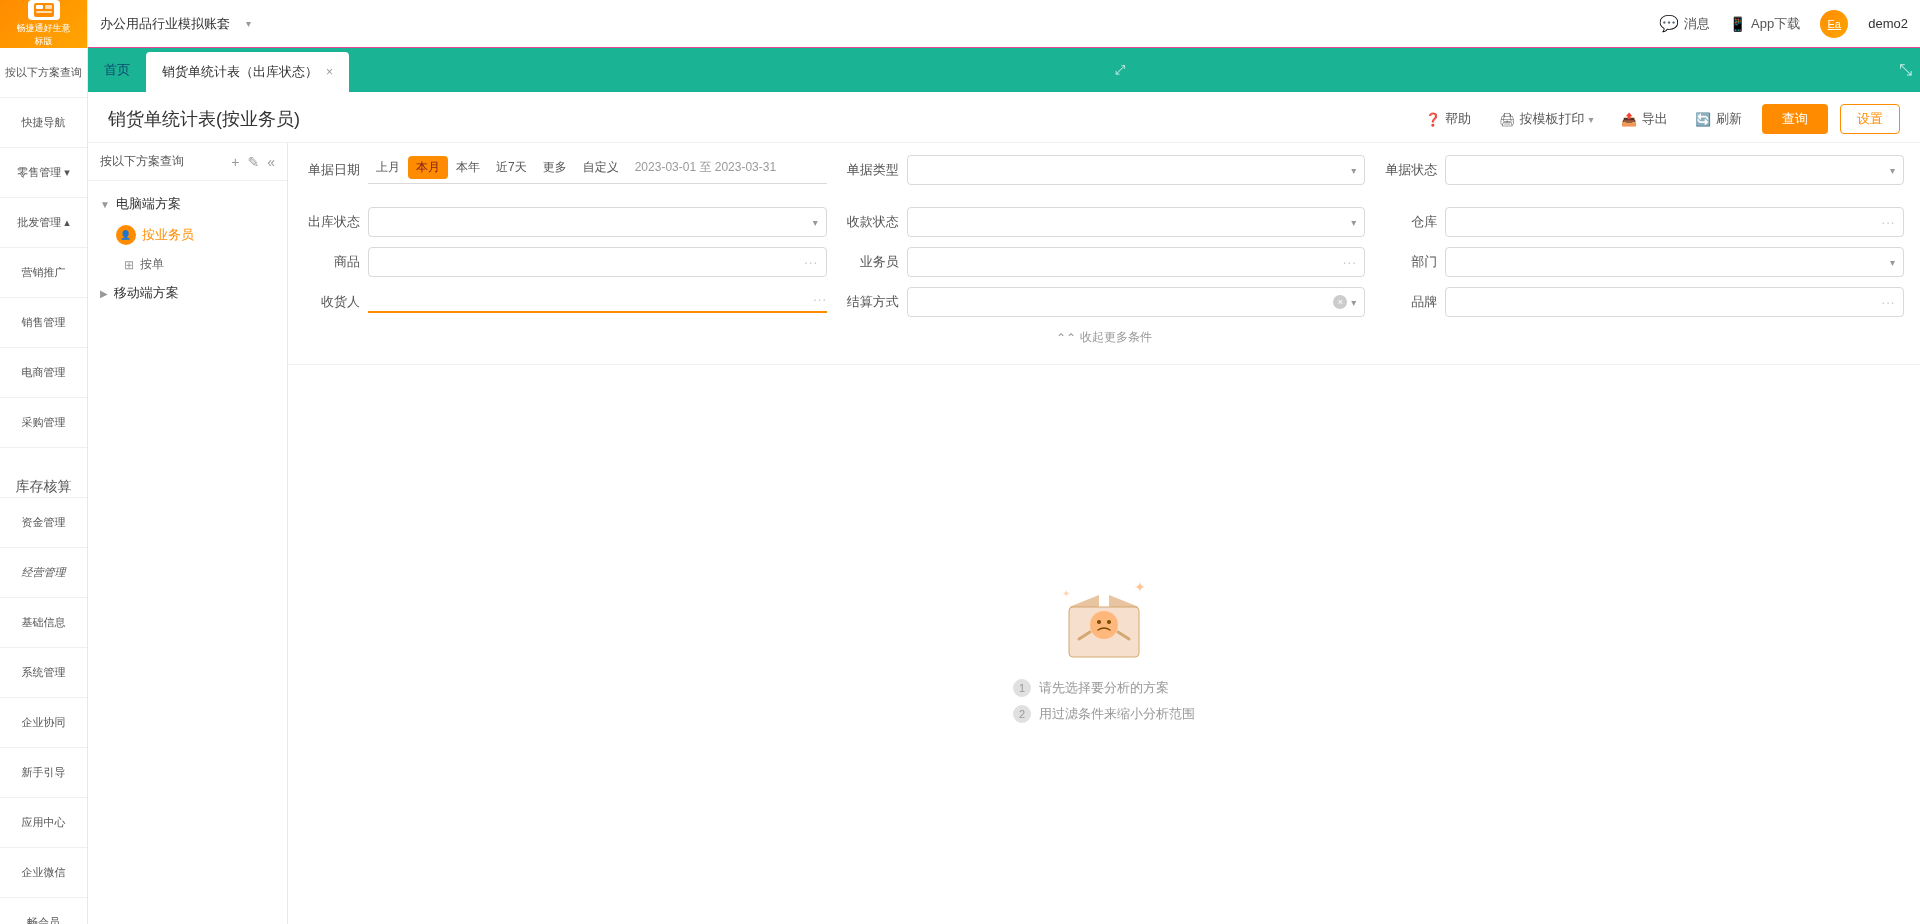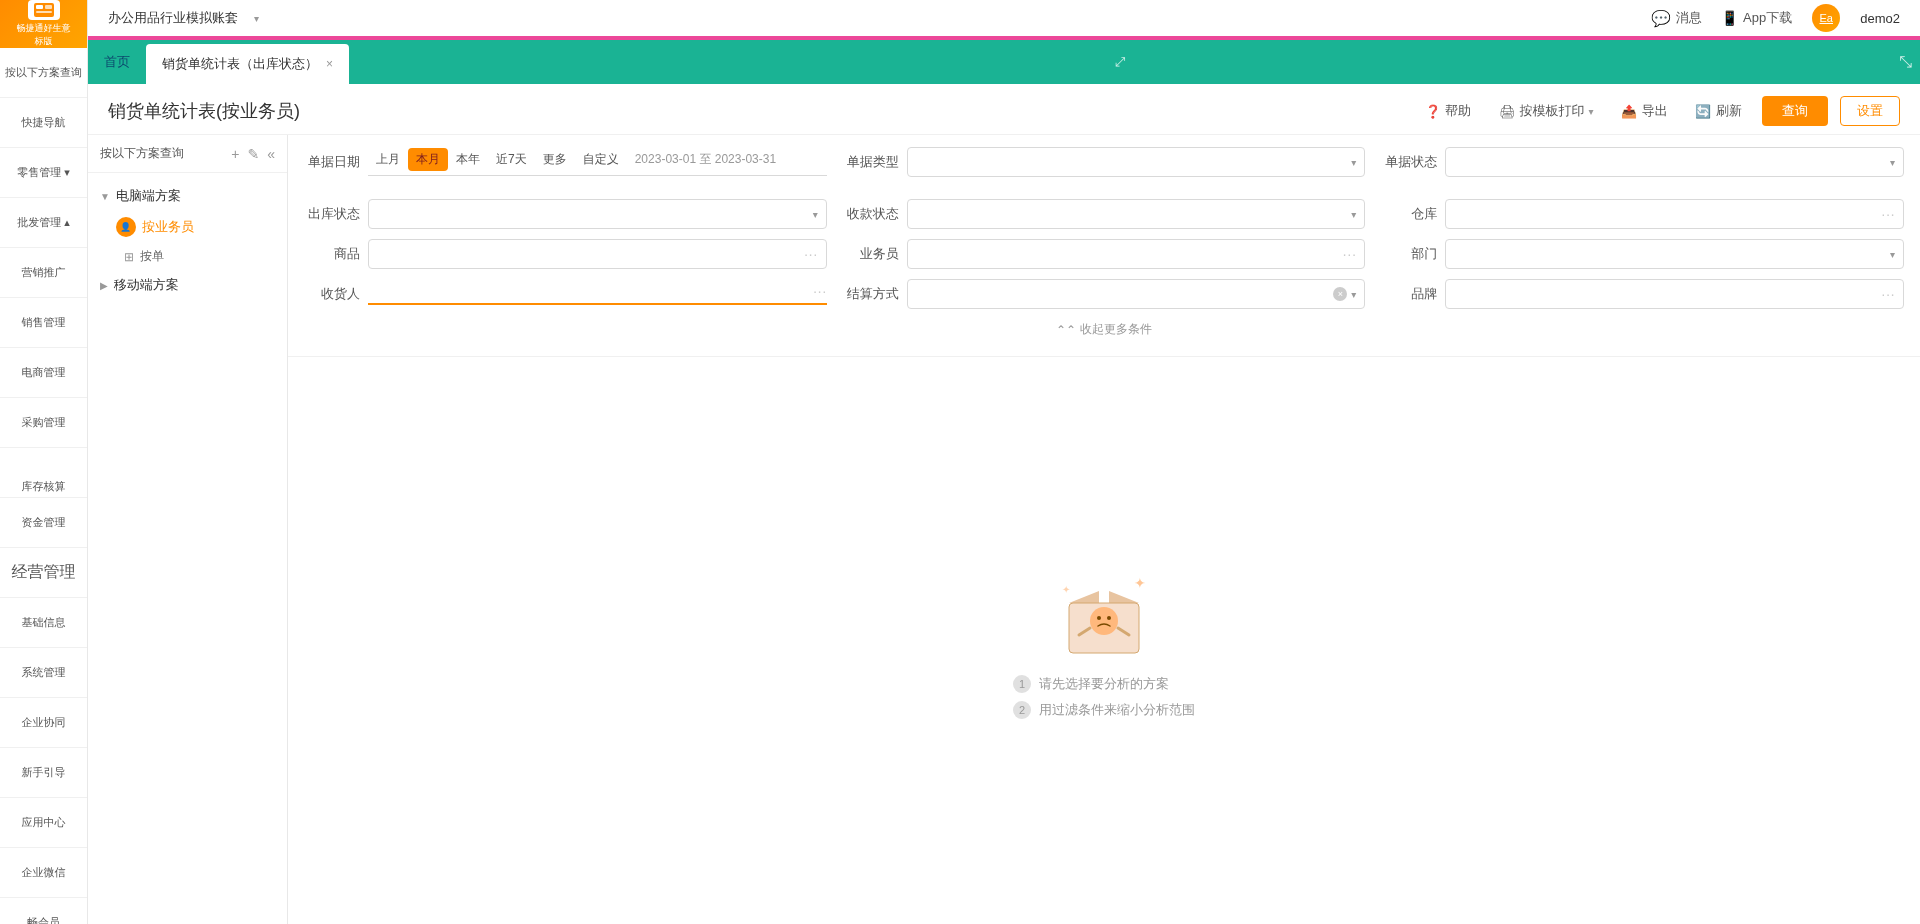--- a/index.html
+++ b/index.html
@@ -52,26 +52,26 @@
       font-size: 12px;
       border-bottom: 1px solid #f0f0f0;
       flex-shrink: 0;
     }
 
     
     .main { flex: 1; display: flex; flex-direction: column; overflow: hidden; }
 
     
     .topbar {
-      height: 40px;
-      background: #fff;
-      border-bottom: 4px solid #ec4899;
-      display: flex;
-      align-items: center;
-      padding: 0 20px;
+      height: 48px;
+      background: #fff;
+      border-bottom: 1px solid #ec4899;
+      display: flex;
+      align-items: center;
+      padding: 0 12px;
       gap: 16px;
     }
     .topbar-title { font-size: 13px; color: #333; display: flex; align-items: center; gap: 4px; }
     .topbar-dropdown { color: #999; font-size: 10px; cursor: pointer; }
     .topbar-actions { margin-left: auto; display: flex; align-items: center; gap: 20px; }
     .topbar-action { display: flex; align-items: center; gap: 4px; color: #555; font-size: 13px; cursor: pointer; }
     .avatar {
       width: 28px; height: 28px; border-radius: 50%;
       background: linear-gradient(135deg, #ff8c00, #ffa500);
       display: flex; align-items: center; justify-content: center;
@@ -290,27 +290,27 @@
   <div class="sidebar-item">
     <span style="font-size:11px;color:#555;text-align:center;">销售管理</span>
   </div>
   <div class="sidebar-item">
     <span style="font-size:11px;color:#555;text-align:center;">电商管理</span>
   </div>
   <div class="sidebar-item">
     <span style="font-size:11px;color:#555;text-align:center;">采购管理</span>
   </div>
   <div class="sidebar-item">
-    <span style="font-size:11px;color:#555;text-align:center;margin-top:28px;">库存核算</span>
+    <span style="font-size:14px;color:#555;text-align:center;margin-top:28px;">库存核算</span>
   </div>
   <div class="sidebar-item">
     <span style="font-size:11px;color:#555;text-align:center;">资金管理</span>
   </div>
   <div class="sidebar-item">
-    <span style="font-size:16px;color:#555;text-align:right;">经营管理</span>
+    <span style="font-size:11px;color:#555;text-align:right;font-style:italic;">经营管理</span>
   </div>
   <div class="sidebar-item">
     <span style="font-size:11px;color:#555;text-align:center;">基础信息</span>
   </div>
   <div class="sidebar-item">
     <span style="font-size:11px;color:#555;text-align:center;">系统管理</span>
   </div>
   <div class="sidebar-item">
     <span style="font-size:11px;color:#555;text-align:center;">企业协同</span>
   </div>

